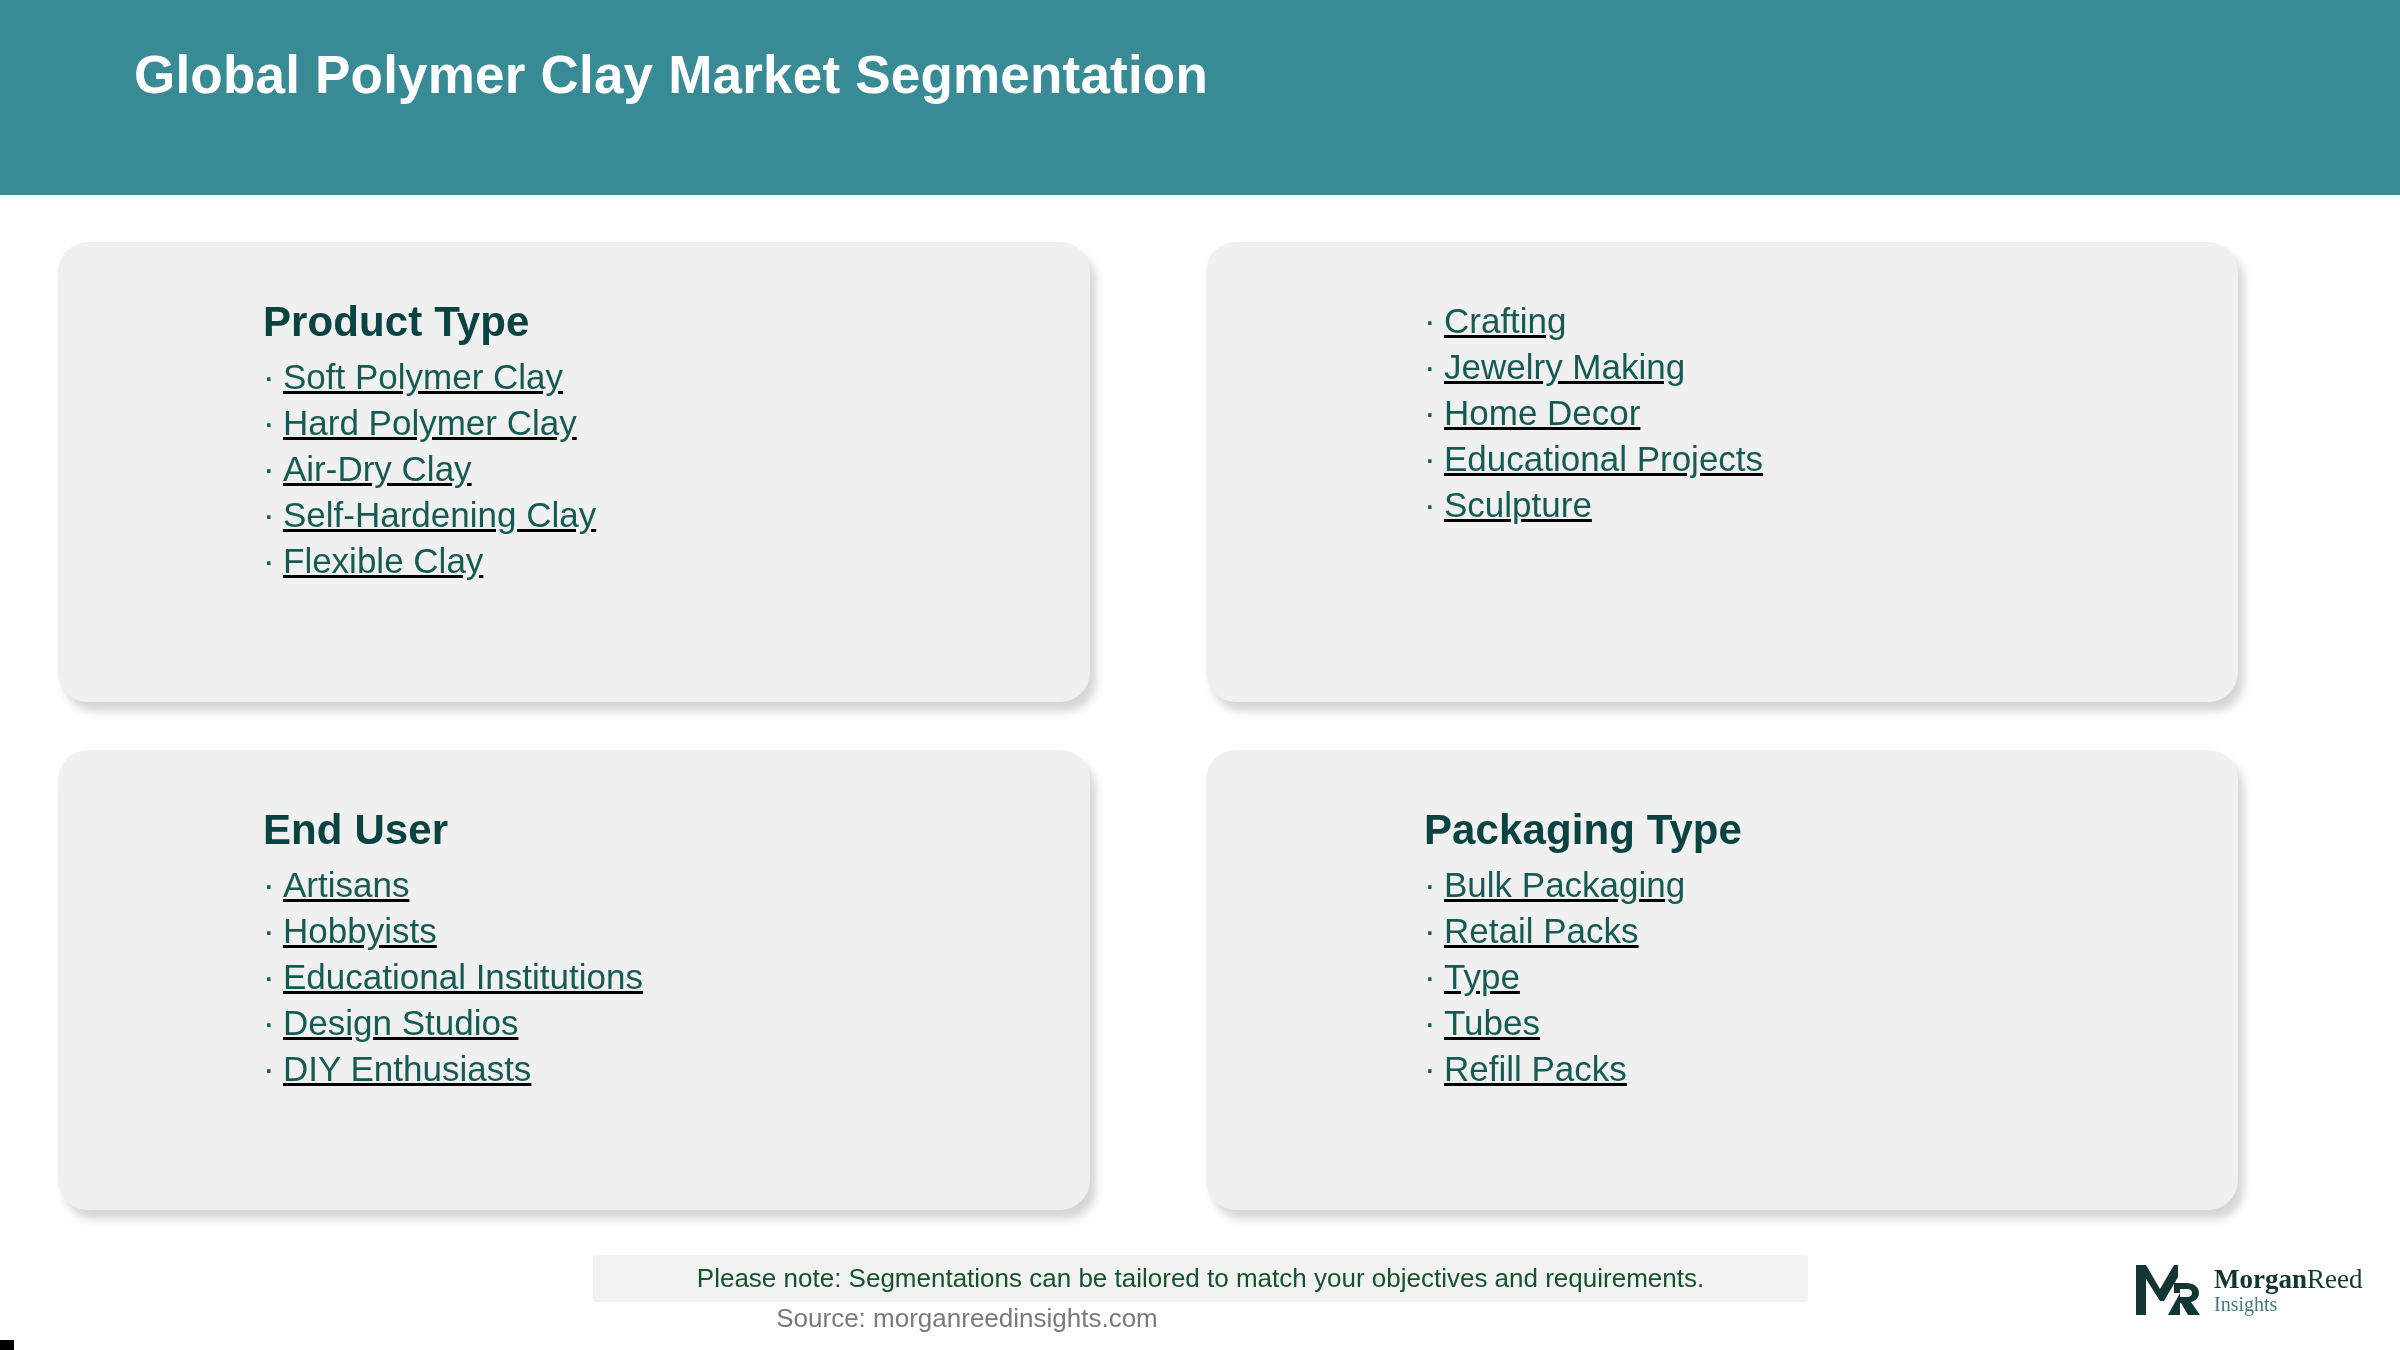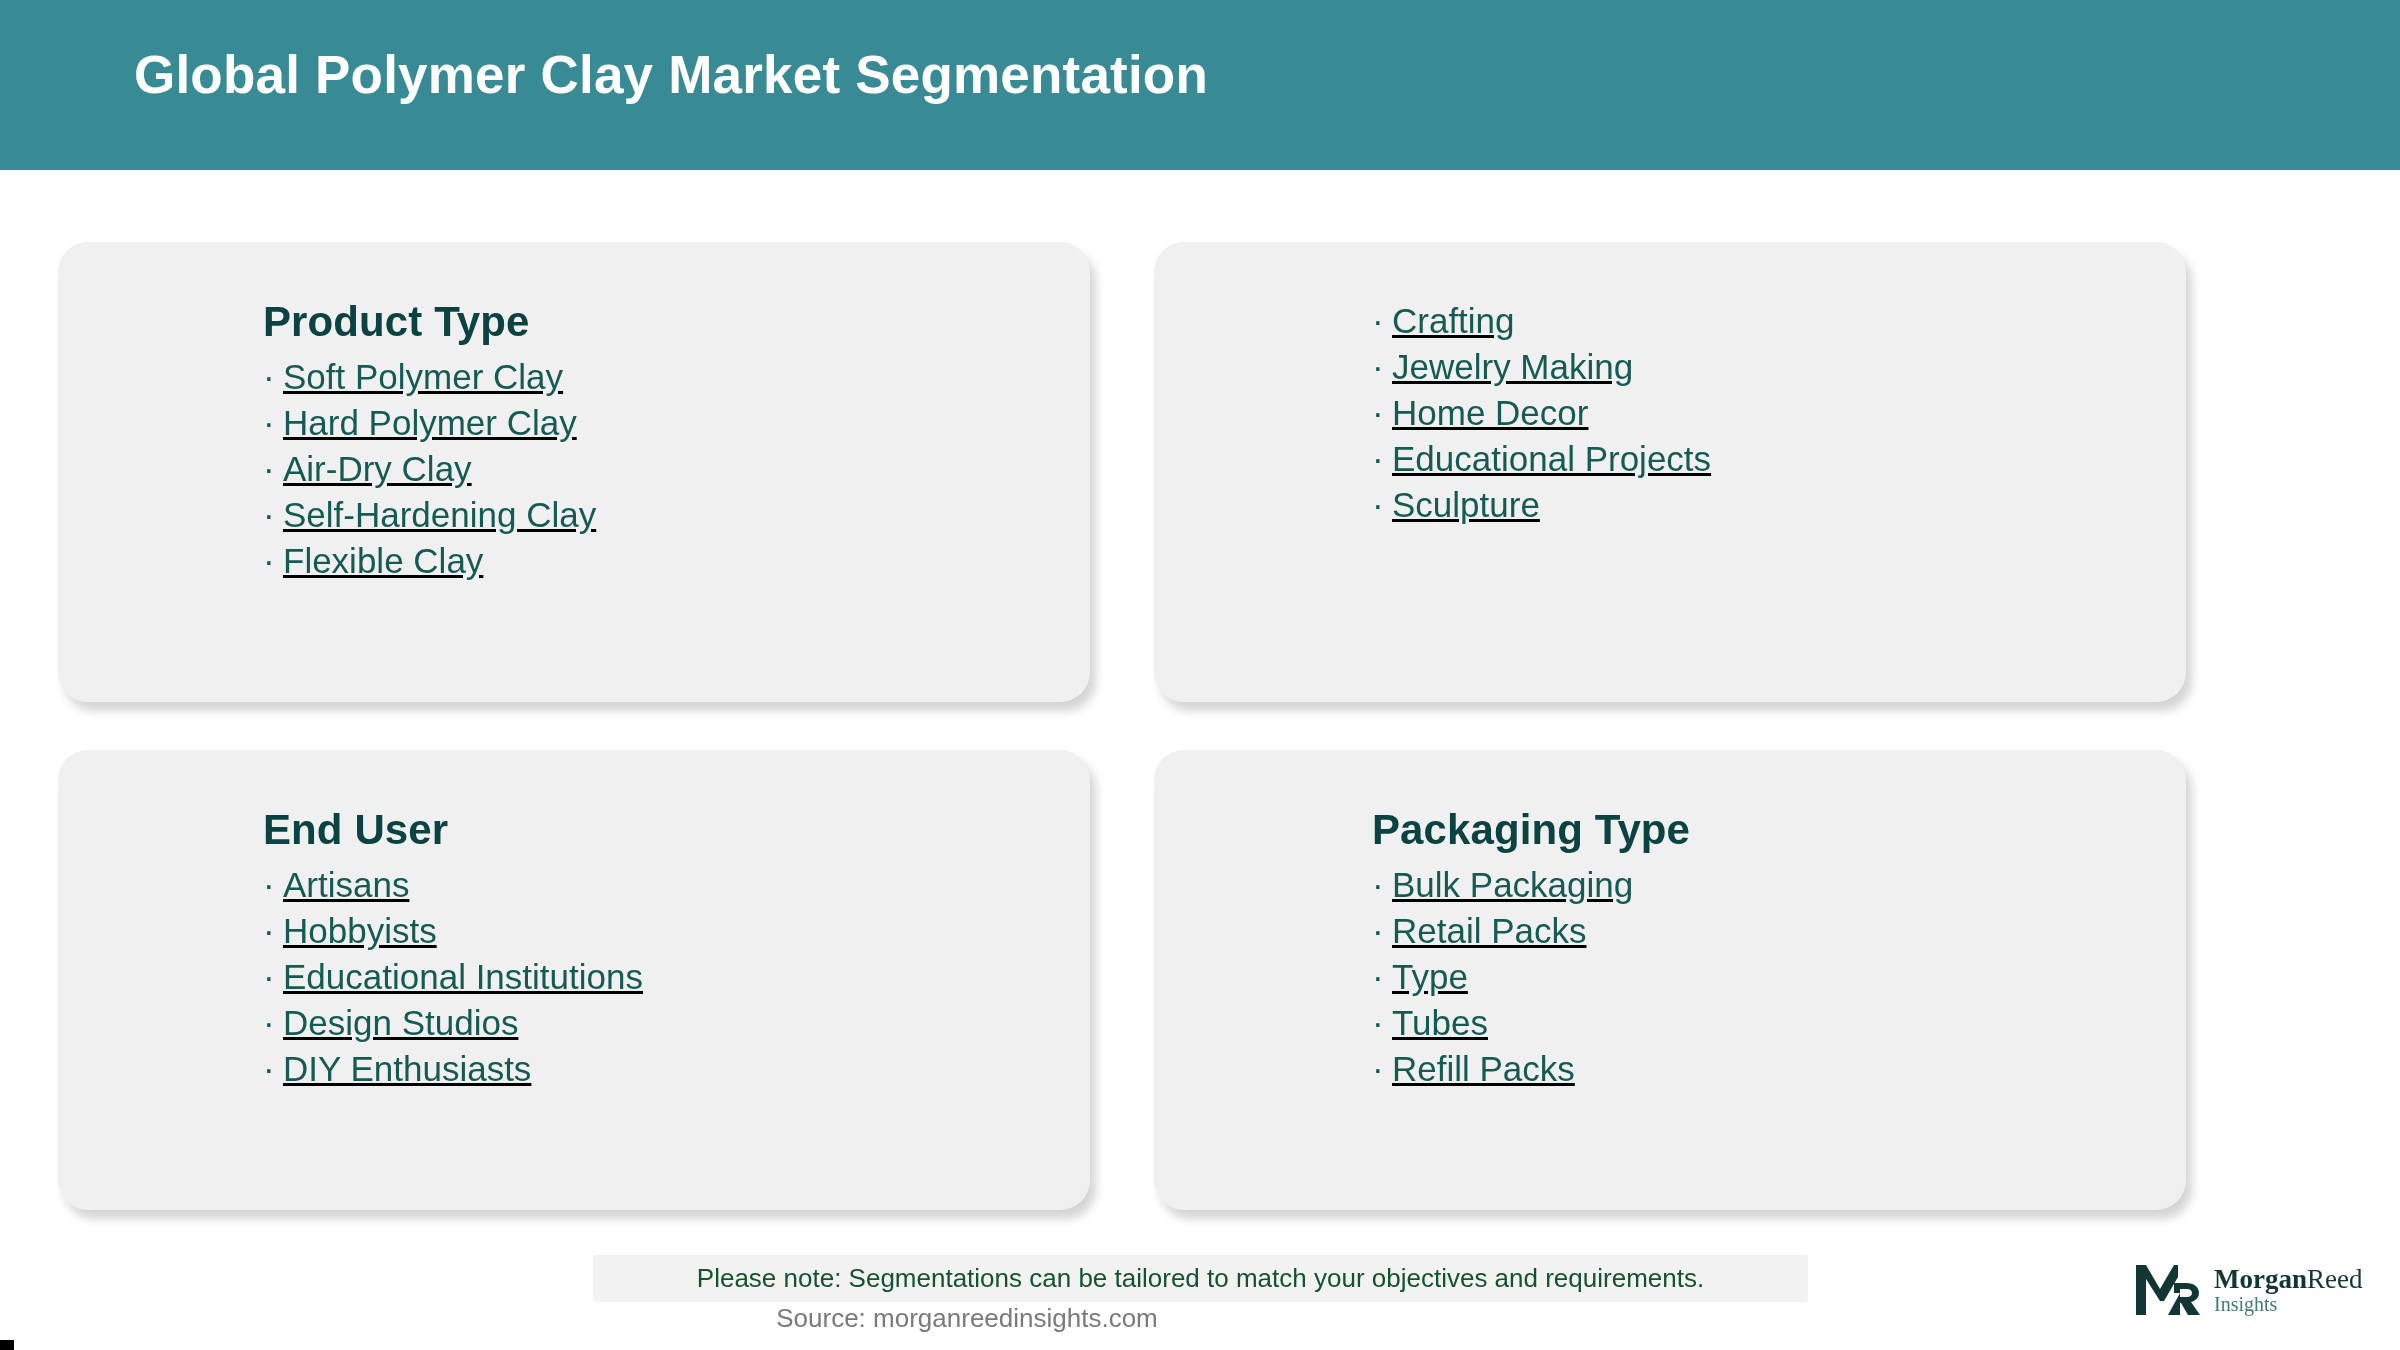--- a/index.html
+++ b/index.html
@@ -18,21 +18,21 @@
     height: 1350px;
     background: #ffffff;
   }
 
   
   .header {
     position: absolute;
     left: 0;
     top: 0;
     width: 2400px;
-    height: 170px;
+    height: 195px;
     background: #388b95;
     text-align: center;
   }
 
   .header-title {
     position: absolute;
     left: 134px;
     top: 44px;
     font-size: 53px;
     font-weight: bold;
@@ -44,21 +44,21 @@
   
   .cards {
     position: absolute;
     left: 58px;
     top: 242px;
     width: 2180px;
   }
 
   .card-row {
     display: flex;
-    gap: 64px;
+    gap: 116px;
   }
 
   .card-row + .card-row { margin-top: 48px; }
 
   .card {
     position: relative;
     width: 1032px;
     height: 460px;
     background: #f0f0f0;
     border-radius: 30px;

